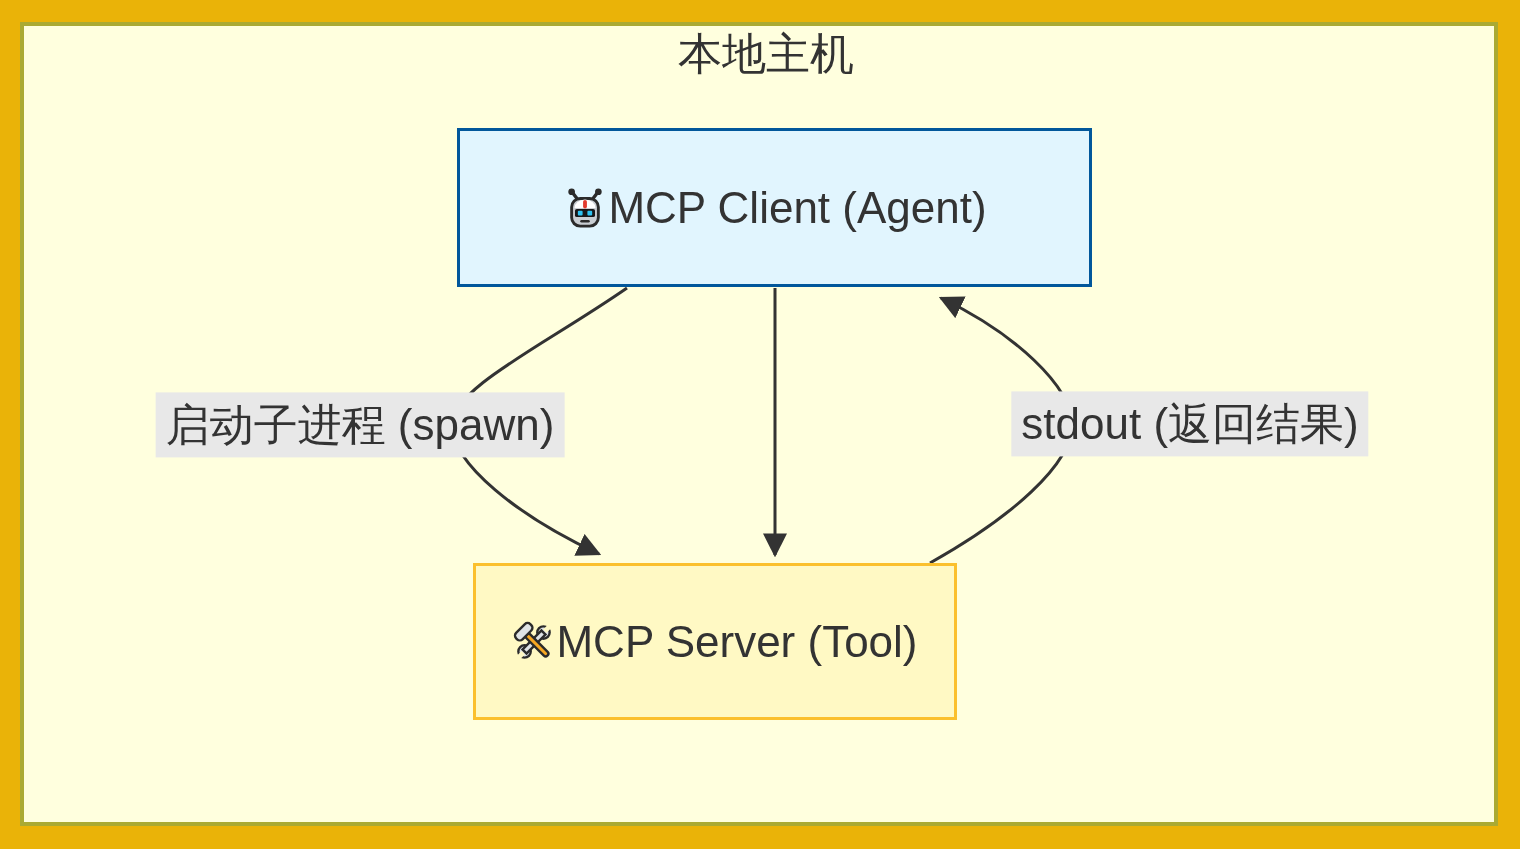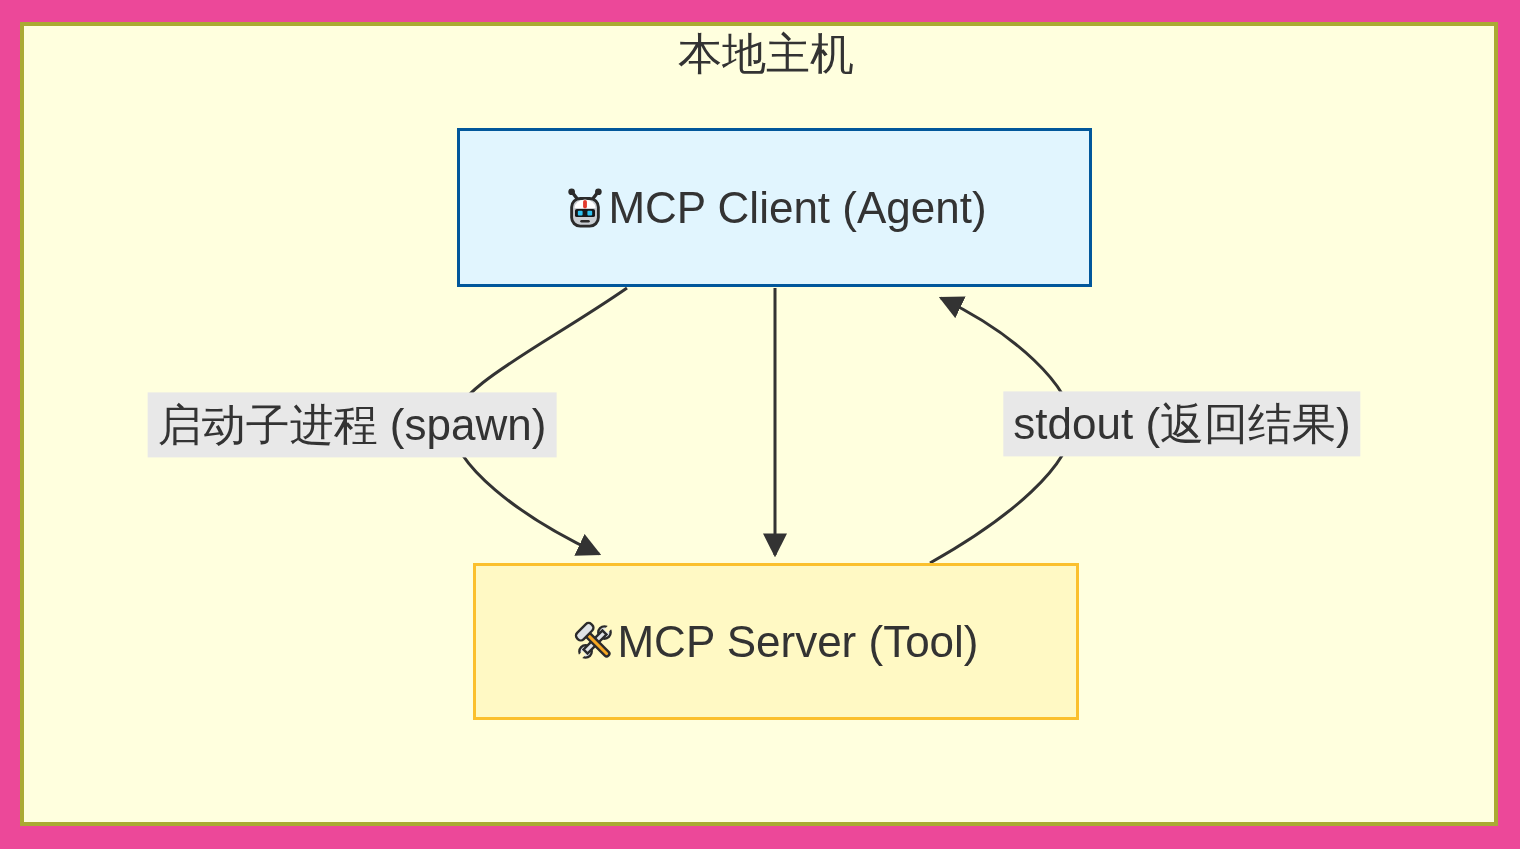--- a/index.html
+++ b/index.html
@@ -5,21 +5,21 @@
   html, body {
     margin: 0;
     padding: 0;
     background: #ffffff;
     font-family: "Liberation Sans", "DejaVu Sans", sans-serif;
   }
   .canvas {
     position: relative;
     width: 1520px;
     height: 849px;
-    background: #ec4899;
+    background: #eab308;
     overflow: hidden;
     color: #333333;
   }
   
   .cluster {
     position: absolute;
     left: 20px;
     top: 22px;
     width: 1478px;
     height: 804px;
@@ -57,20 +57,21 @@
     position: absolute;
     transform: translate(-50%, -50%);
     background: #e8e8e8;
     color: #333333;
     font-size: 44px;
     line-height: 1.3;
     padding: 4px 10px;
     white-space: nowrap;
     z-index: 2;
     text-align: center;
+    margin-left: 8px;
   }
   .edge-label.spawn  { left: 352px;  top: 425px; }
   .edge-label.stdin  { left: 776px;  top: 425px; }
   .edge-label.stdout { left: 1182px; top: 424px; text-align: right; }
   
   .node {
     position: absolute;
     display: flex;
     align-items: center;
     justify-content: center;
@@ -84,21 +85,21 @@
     left: 457px;
     top: 128px;
     width: 635px;
     height: 159px;
     background: #e1f5fe;
     border: 3px solid #01579b;
   }
   .node-server {
     left: 473px;
     top: 563px;
-    width: 606px;
+    width: 484px;
     height: 157px;
     background: #fff9c4;
     border: 3px solid #fbc02d;
   }
   .icon { display: block; flex: 0 0 auto; }
 </style>
 </head>
 <body>
 
 <div class="canvas">

